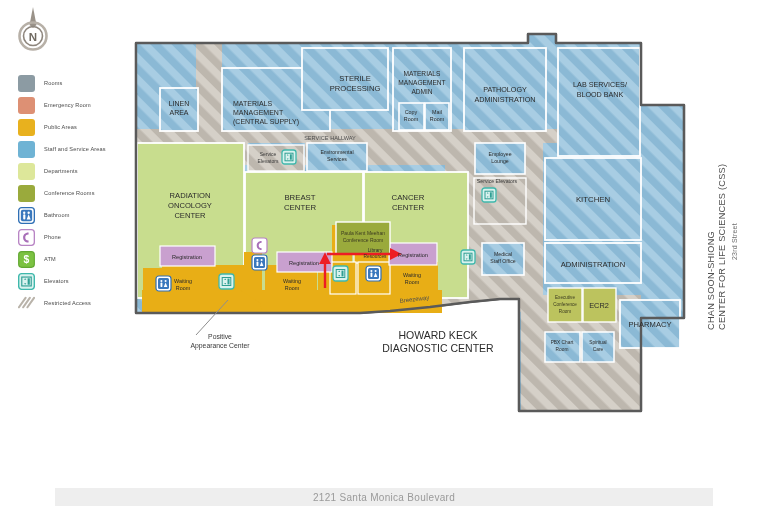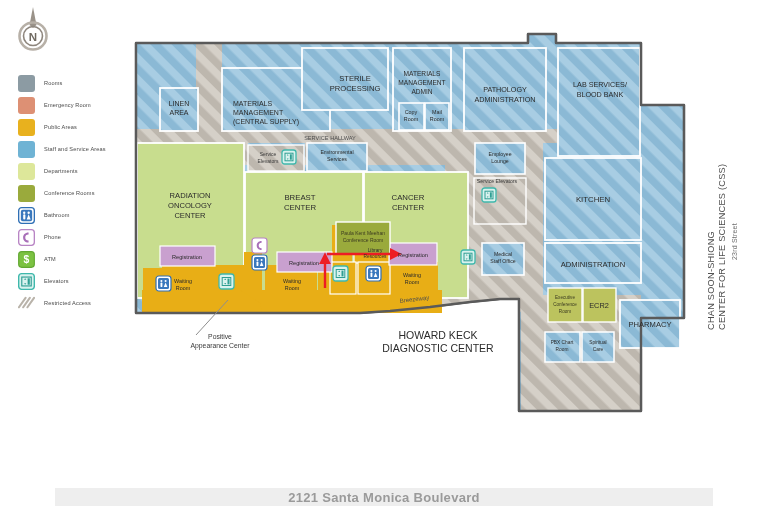--- a/index.html
+++ b/index.html
@@ -32,21 +32,21 @@
     font-size:9.2px; color:#4d4d4d; letter-spacing:.25px; line-height:11px; text-align:left;
   }
   #street-label {
     left:731px; top:260px; transform:rotate(-90deg);
     font-size:7px; color:#6e6e6e; letter-spacing:.2px;
   }
 
   
   #footer { position:absolute; left:55px; top:488px; width:658px; height:18px;
             background:#eeeeee; display:flex; align-items:center; justify-content:center; }
-  #footer span { font-size:13px; color:#9a9a9a; letter-spacing:.3px;font-weight:bold; }
+  #footer span { font-size:10px; color:#9a9a9a; letter-spacing:.3px; }
 
   text { font-family:"Liberation Sans", sans-serif; }
 </style>
 </head>
 <body>
 
 <div id="root">
 
   <svg id="compass" viewBox="0 0 50 56">
     <path d="M25 1 L28.5 19 L25 22 L21.5 19 Z" fill="#9a9289"></path>

